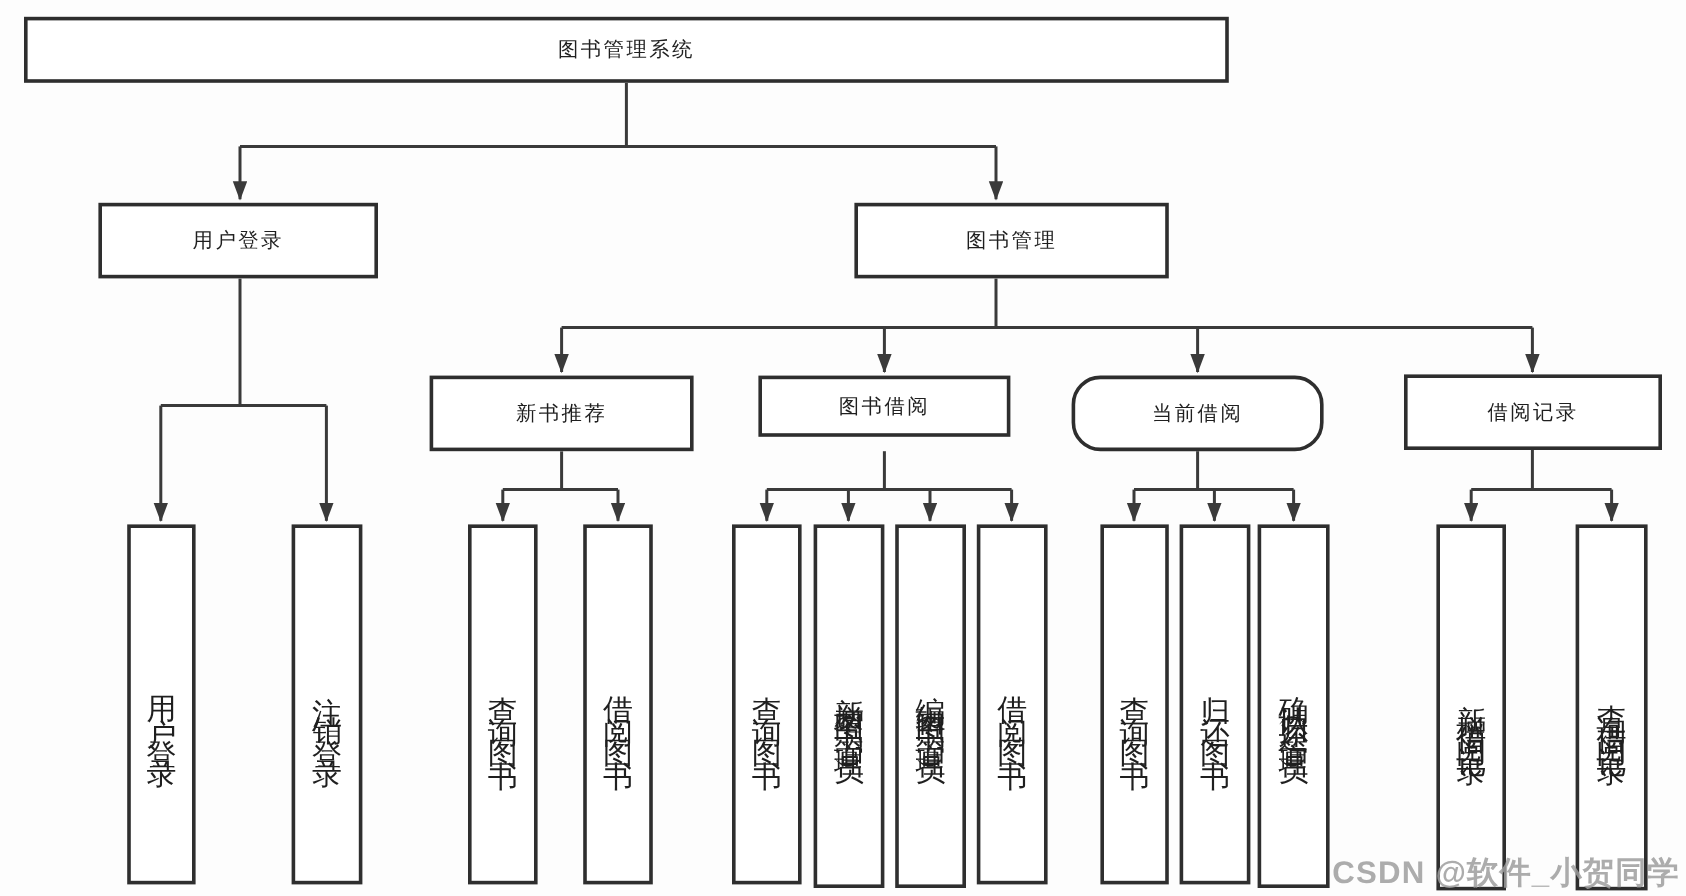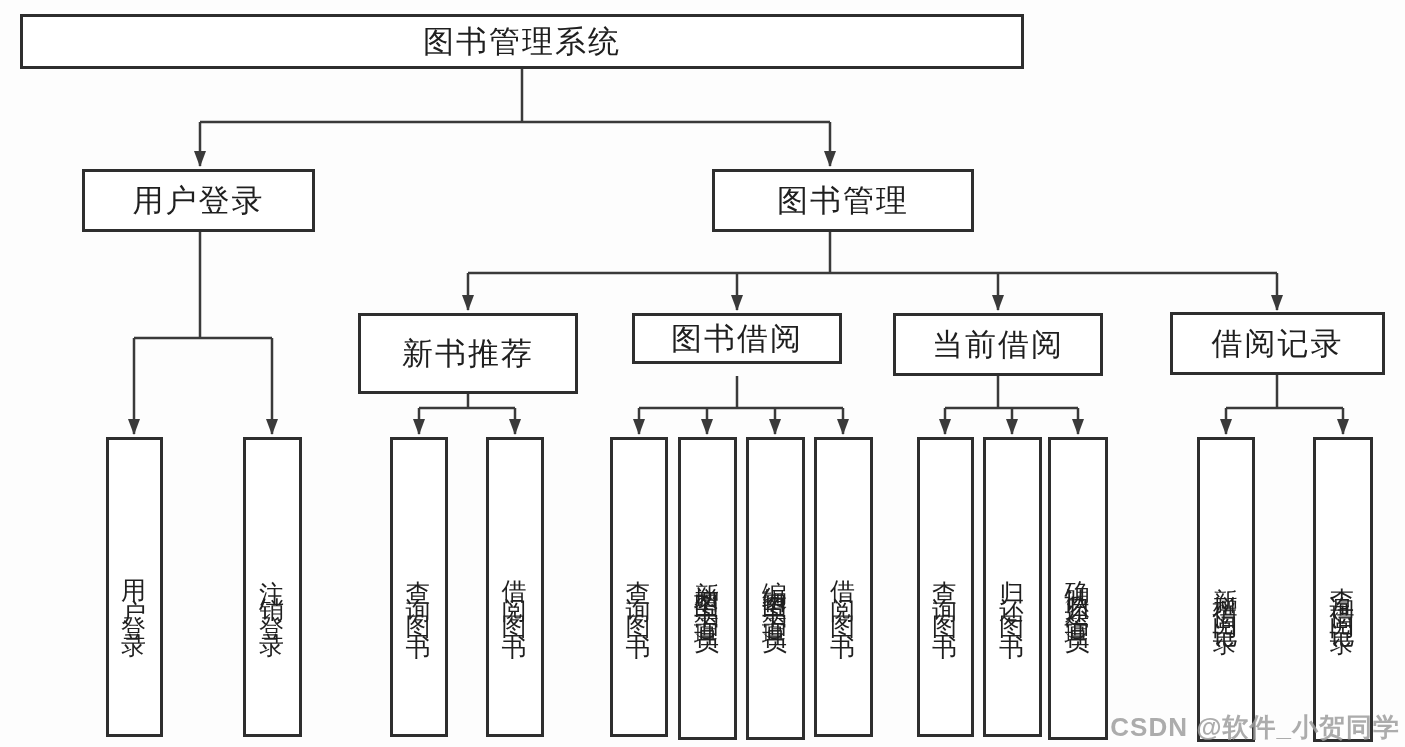--- a/index.html
+++ b/index.html
@@ -27,33 +27,33 @@
     position: absolute;
     box-sizing: border-box;
     background: #ffffff;
     border: 3px solid #2e2e2e;
     display: flex;
     align-items: center;
     justify-content: center;
     color: #1f1f1f;
   }
   .node.h-label {
-    font-size: 31px;
+    font-size: 17px;
     letter-spacing: 2px;
     white-space: nowrap;
   }
   
   #n-root      { left: 20px;   top: 14px;  width: 1004px; height: 55px; }
   
   #n-login     { left: 82px;   top: 169px; width: 233px;  height: 63px; }
   #n-mgmt      { left: 712px;  top: 169px; width: 262px;  height: 63px; }
   
-  #n-recommend { left: 358px;  top: 313px; width: 220px;  height: 81px; }
+  #n-recommend { left: 358px;  top: 313px; width: 220px;  height: 63px; }
   #n-borrow    { left: 632px;  top: 313px; width: 210px;  height: 51px; }
-  #n-current   { left: 893px;  top: 313px; width: 210px;  height: 63px; }
+  #n-current   { left: 893px;  top: 313px; width: 210px;  height: 63px; border-radius: 24px; }
   #n-records   { left: 1170px; top: 312px; width: 215px;  height: 63px; }
   
   .leaf {
     position: absolute;
     box-sizing: border-box;
     top: 437px;
     height: 300px;
     background: #ffffff;
     border: 3px solid #2e2e2e;
     display: flex;

